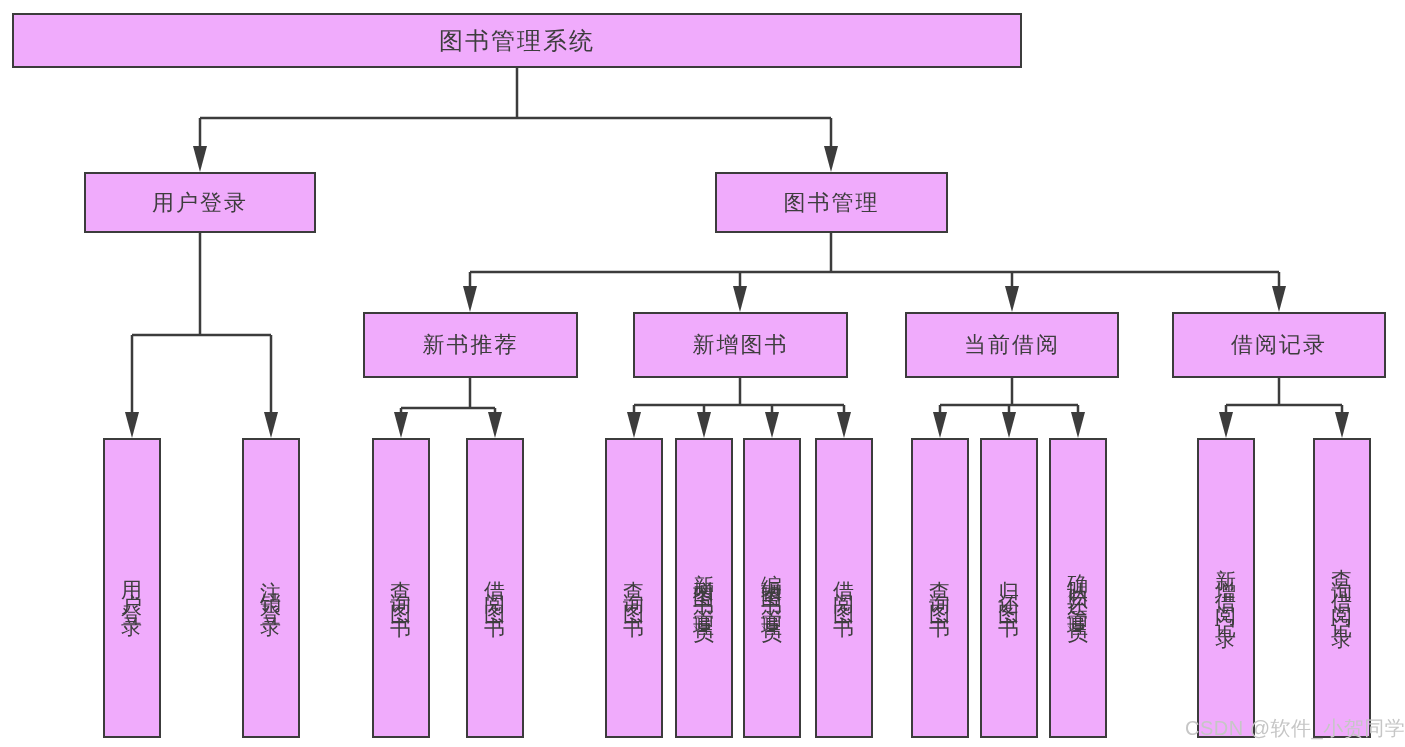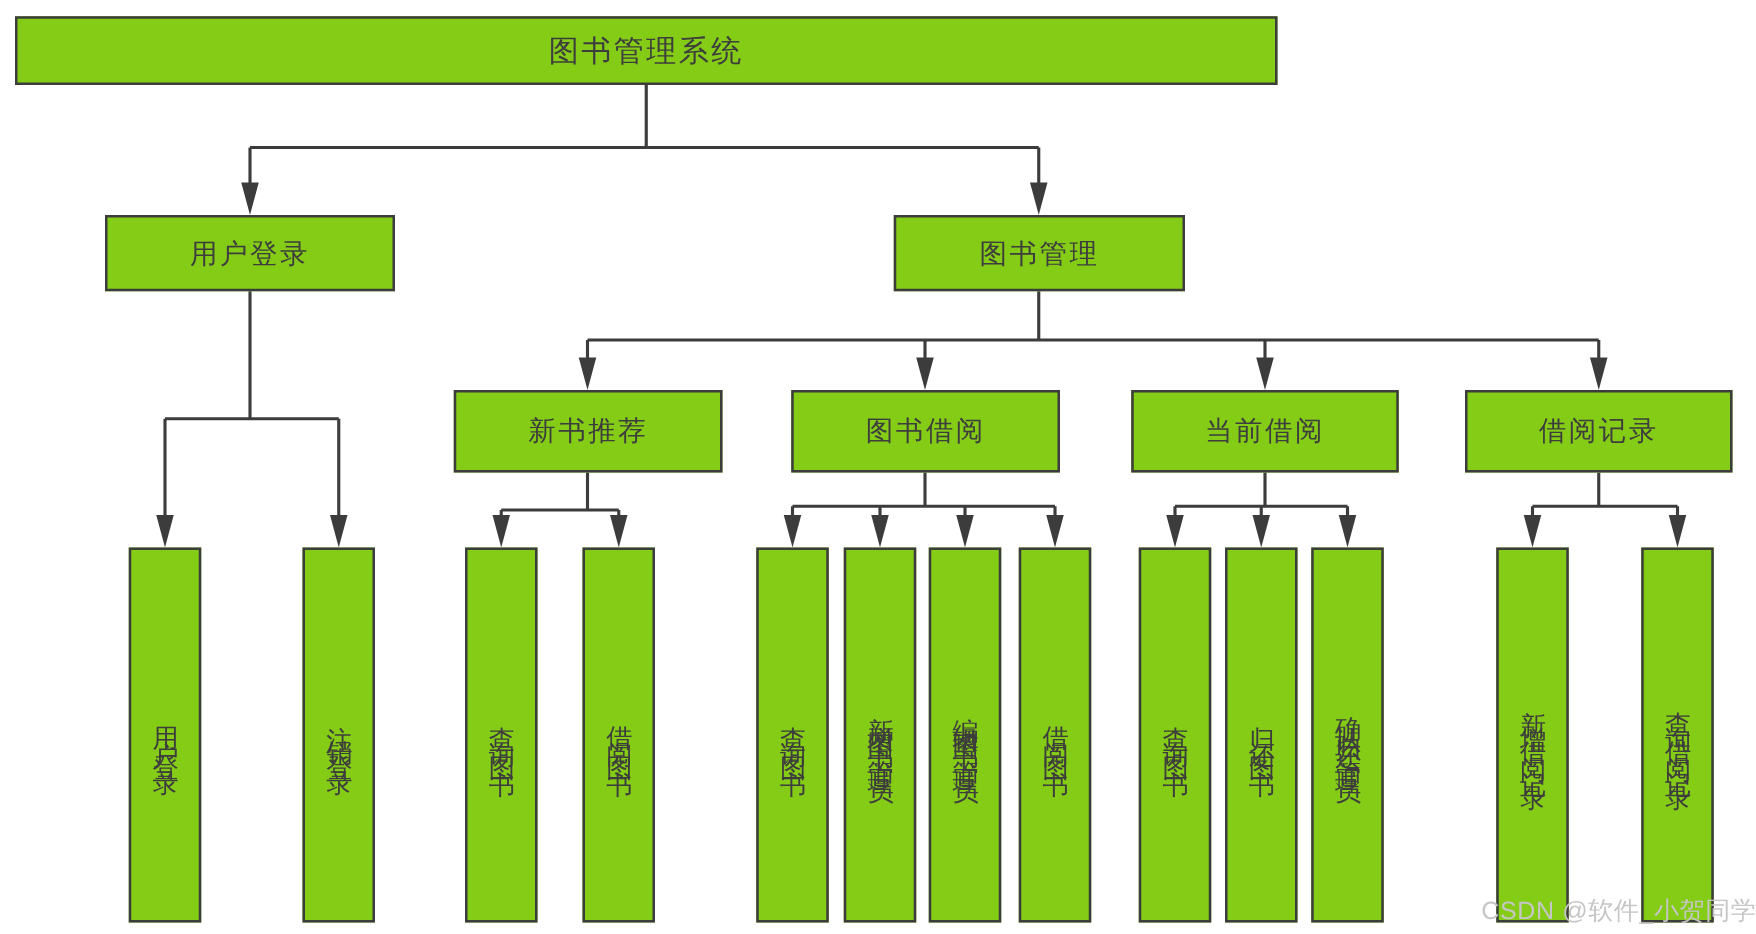--- a/index.html
+++ b/index.html
@@ -5,21 +5,21 @@
   html,body { margin:0; padding:0; background:#fff; }
   .canvas {
     position:relative; width:1405px; height:747px; overflow:hidden;
     background:var(--background, #ffffff);
     font-family:"Liberation Sans","DejaVu Sans",sans-serif;
   }
   svg.connectors { position:absolute; left:0; top:0; width:1405px; height:747px; }
   svg.connectors path { stroke:var(--line,#3c3c3c); stroke-width:2.5; fill:none; }
   svg.connectors polygon { fill:var(--line,#3c3c3c); }
   .node {
-    position:absolute; box-sizing:border-box; background:#84cc16;
+    position:absolute; box-sizing:border-box; background:#f0abfc;
     border:2.5px solid var(--border,#3c3c3c); color:var(--text,#3d3d3d);
     display:flex; align-items:center; justify-content:center;
   }
   .h-node { font-size:22px; letter-spacing:2px; white-space:nowrap; }
   .root-node { font-size:24px; }
   .v-node {
     writing-mode:vertical-rl; text-orientation:mixed;
     font-size:21px; letter-spacing:12px; line-height:1;
   }
   .v-node.tight { letter-spacing:7px; }
@@ -56,21 +56,21 @@
     <polygon points="1219,412 1233,412 1226,438"></polygon>
     <polygon points="1335,412 1349,412 1342,438"></polygon>
   </svg>
 
   <div class="node h-node root-node" style="left:12px;top:13px;width:1010px;height:55px">图书管理系统</div>
 
   <div class="node h-node" style="left:84px;top:172px;width:232px;height:61px">用户登录</div>
   <div class="node h-node" style="left:363px;top:312px;width:215px;height:66px">新书推荐</div>
 
   <div class="node h-node" style="left:715px;top:172px;width:233px;height:61px">图书管理</div>
-  <div class="node h-node" style="left:633px;top:312px;width:215px;height:66px">图书借阅</div>
+  <div class="node h-node" style="left:633px;top:312px;width:215px;height:66px">新增图书</div>
   <div class="node h-node" style="left:1172px;top:312px;width:214px;height:66px">借阅记录</div>
   <div class="node h-node" style="left:905px;top:312px;width:214px;height:66px">当前借阅</div>
 
   <div class="node v-node" style="left:103px;top:438px;width:58px;height:300px">用户登录</div>
   <div class="node v-node" style="left:242px;top:438px;width:58px;height:300px">注销登录</div>
   <div class="node v-node" style="left:372px;top:438px;width:58px;height:300px">查询图书</div>
   <div class="node v-node" style="left:466px;top:438px;width:58px;height:300px">借阅图书</div>
   <div class="node v-node" style="left:605px;top:438px;width:58px;height:300px">查询图书</div>
   <div class="node v-node tight" style="left:675px;top:438px;width:58px;height:300px">新增图书（管理员）</div>
   <div class="node v-node tight" style="left:743px;top:438px;width:58px;height:300px">编辑图书（管理员）</div>

